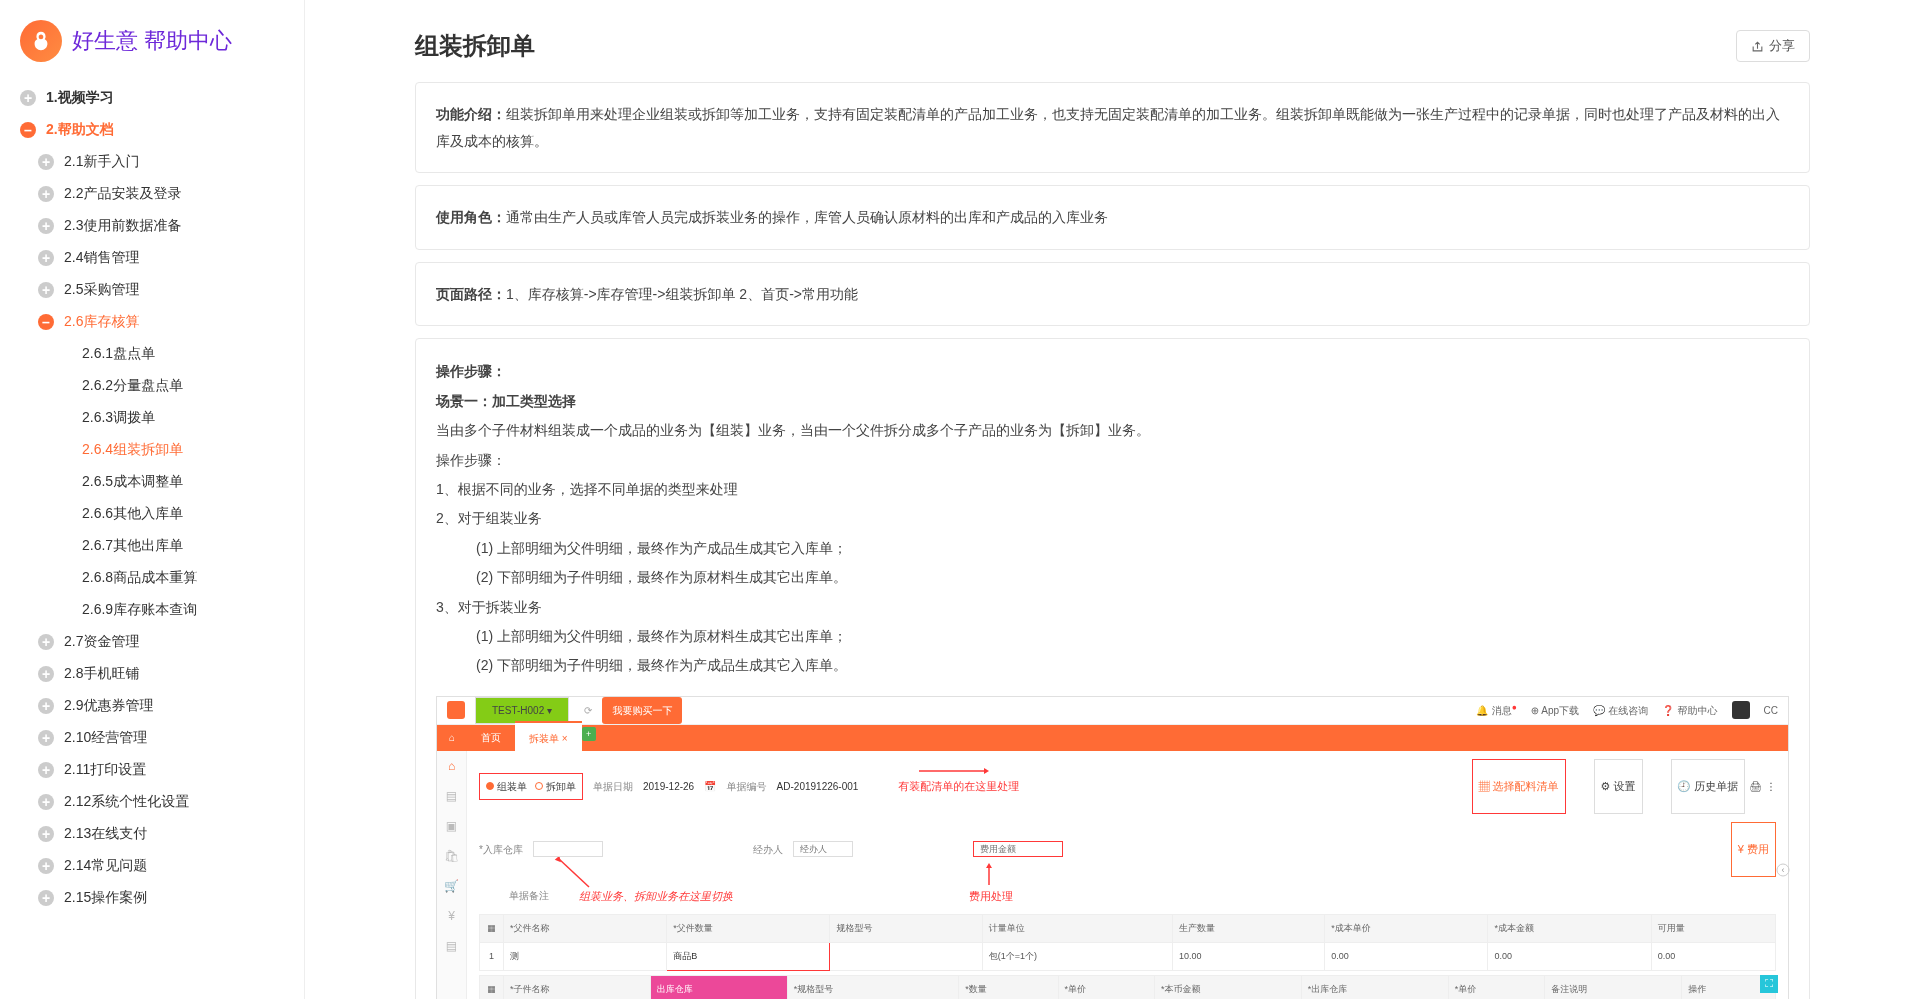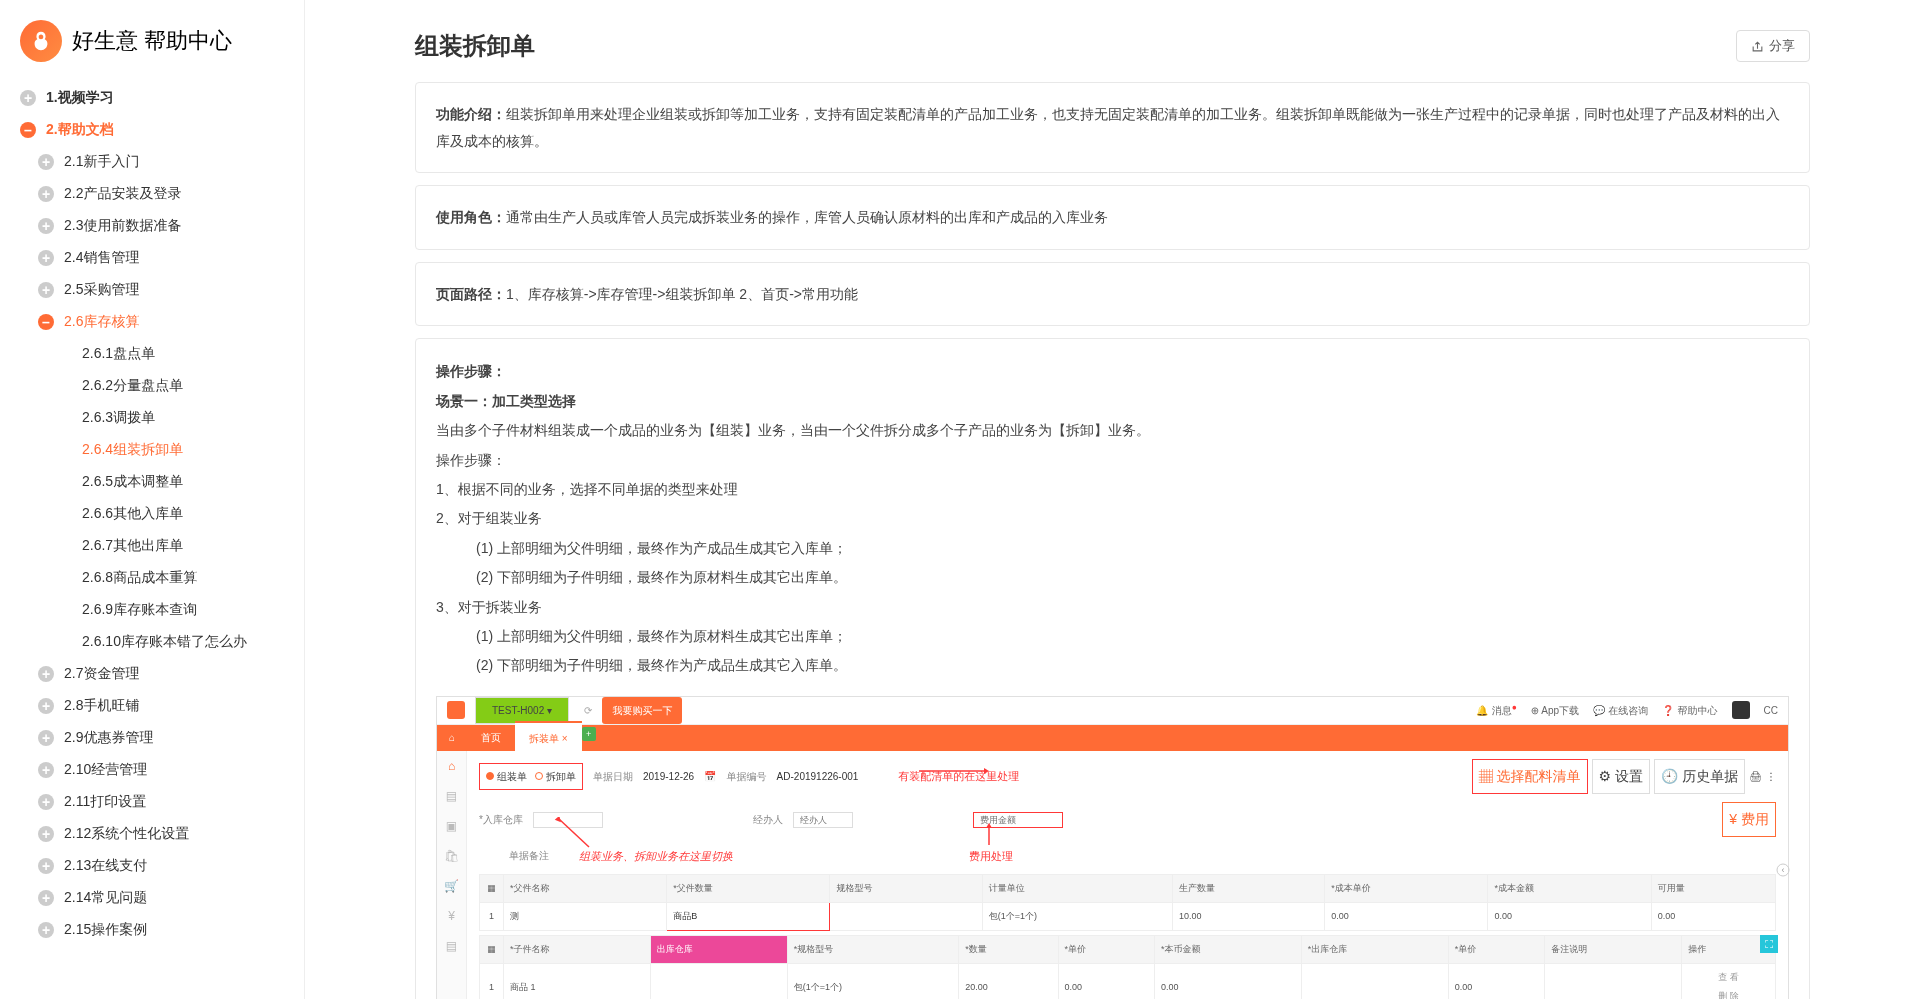--- a/index.html
+++ b/index.html
@@ -1,21 +1,21 @@
 <!DOCTYPE html>
 <html><head>
 <meta charset="utf-8">
 <style>
 * { margin: 0; padding: 0; box-sizing: border-box; }
 body { font-family: "Microsoft YaHei", "PingFang SC", sans-serif; font-size: 14px; color: #333; background: #fff; display: flex; }
 .sidebar { width: 305px; padding: 20px; border-right: 1px solid #eee; height: 999px; overflow-y: auto; flex-shrink: 0; }
 .logo-row { display: flex; align-items: center; margin-bottom: 20px; }
 .logo-icon { width: 42px; height: 42px; border-radius: 50%; background: linear-gradient(135deg, #ff6b35, #ff8c42); display: flex; align-items: center; justify-content: center; margin-right: 10px; }
 .logo-icon svg { width: 22px; height: 22px; }
-.logo-text { font-size: 22px; font-weight: 400; color: #000000; }
+.logo-text { font-size: 22px; font-weight: 400; color: #6d28d9; }
 .search-box { position: relative; margin-bottom: 20px; }
 .search-box input { width: 100%; padding: 8px 32px 8px 10px; border: 1px solid #ddd; border-radius: 4px; font-size: 13px; outline: none; }
 .search-box .icon { position: absolute; right: 10px; top: 50%; transform: translateY(-50%); color: #999; }
 .nav { list-style: none; }
 .nav li { padding: 7px 0; font-size: 14px; cursor: pointer; display: flex; align-items: center; }
 .nav .toggle { width: 16px; height: 16px; border-radius: 50%; display: inline-flex; align-items: center; justify-content: center; margin-right: 10px; font-size: 14px; font-weight: bold; line-height: 1; }
 .nav .plus { background: #ccc; color: #fff; }
 .nav .minus { background: #ff6b35; color: #fff; }
 .nav .level1 { font-weight: bold; }
 .nav .level2 { padding-left: 18px; }
@@ -51,21 +51,21 @@
 .ss-leftnav-item.active-nav { color: #ff6b35; }
 .ss-content { flex: 1; padding: 8px 12px; position: relative; }
 .ss-form-row { display: flex; align-items: center; gap: 10px; margin-bottom: 8px; font-size: 10px; position: relative; flex-wrap: wrap; }
 .ss-radio-box { border: 1.5px solid #ff3838; padding: 2px 6px; display: inline-flex; gap: 8px; }
 .ss-radio { display: inline-flex; align-items: center; gap: 3px; }
 .ss-radio-dot { width: 8px; height: 8px; border-radius: 50%; border: 1px solid #ff6b35; display: inline-block; }
 .ss-radio-dot.filled { background: #ff6b35; }
 .ss-label { color: #888; }
 .ss-value { color: #333; }
 .ss-btn-group { margin-left: auto; display: flex; gap: 4px; align-items: center; }
-.ss-btn { border: 1px solid #ddd; padding: 2px 6px; font-size: 14px; background: #fff; }
+.ss-btn { border: 1px solid #ddd; padding: 15px 6px; font-size: 11px; background: #fff; margin-left: 24px; }
 .ss-btn.orange { border-color: #ff6b35; color: #ff6b35; }
 .ss-btn.red-border { border: 1.5px solid #ff3838; }
 .ss-input { border: 1px solid #ddd; padding: 2px 6px; font-size: 9px; width: 90px; }
 .ss-input.red-border { border: 1.5px solid #ff3838; }
 .ss-annotation { color: #ff3838; font-size: 11px; position: absolute; }
 .ss-table { width: 100%; border-collapse: collapse; margin-top: 8px; font-size: 9px; }
 .ss-table th { background: #f5f5f5; padding: 4px 6px; text-align: left; font-weight: normal; color: #666; border: 1px solid #eee; }
 .ss-table td { padding: 4px 6px; border: 1px solid #eee; color: #555; height: 22px; }
 .ss-table .row-num { text-align: center; width: 24px; }
 .ss-table .red-cell { border: 1.5px solid #ff3838; color: #333; }
@@ -138,23 +138,20 @@
         <span>2.6.6其他入库单</span>
       </li>
     <li class="level3">
         <span>2.6.7其他出库单</span>
       </li>
     <li class="level3">
         <span>2.6.8商品成本重算</span>
       </li>
     <li class="level3">
         <span>2.6.9库存账本查询</span>
-      </li>
-    <li class="level3">
-        <span>2.6.10库存账本错了怎么办</span>
       </li>
     <li class="level2">
         <span class="toggle plus">+</span>
         <span>2.7资金管理</span>
       </li>
     <li class="level2">
         <span class="toggle plus">+</span>
         <span>2.8手机旺铺</span>
       </li>
     <li class="level2">

